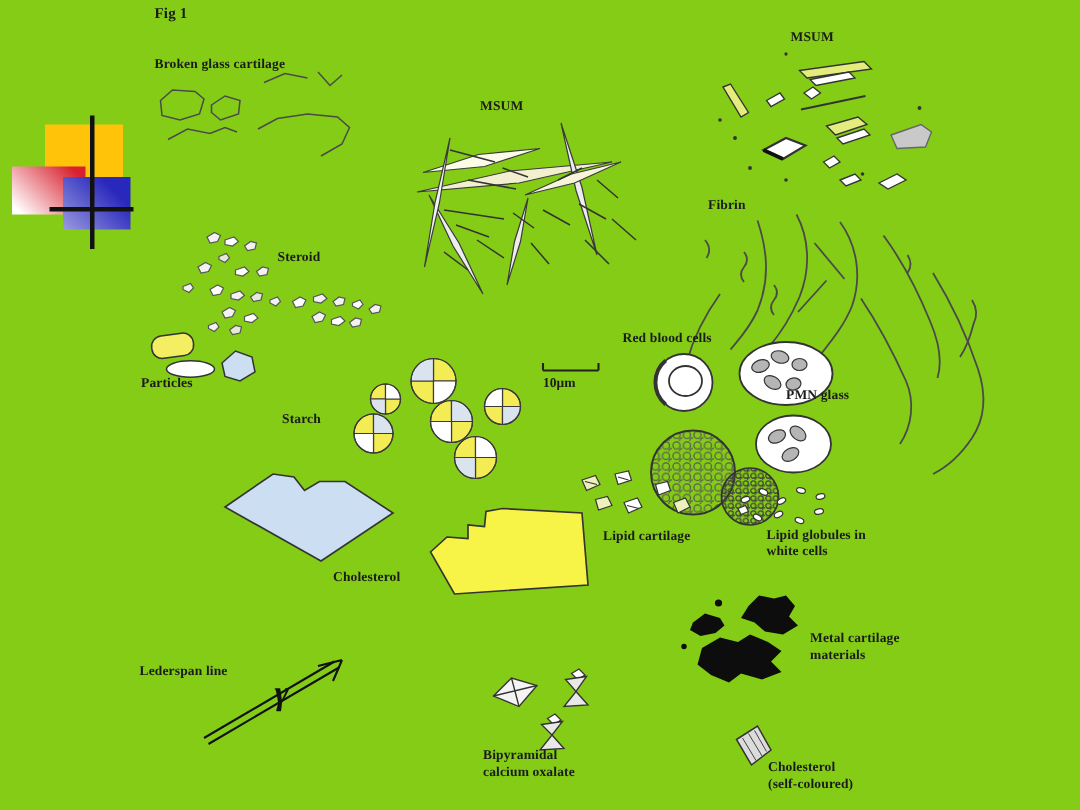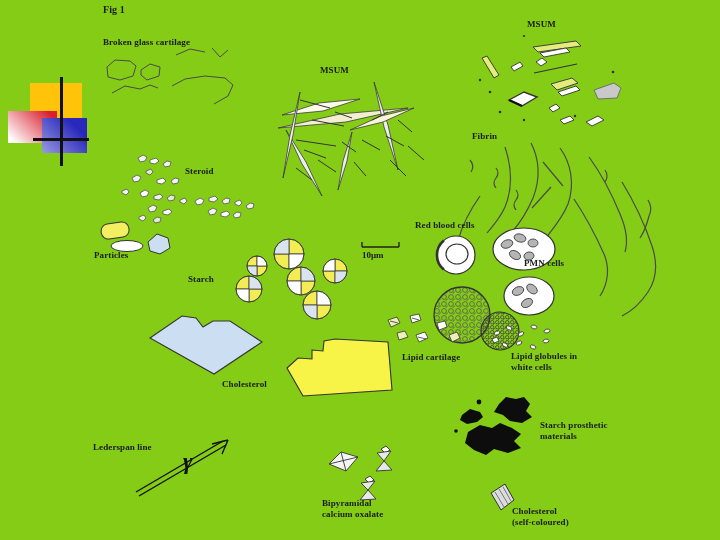--- a/index.html
+++ b/index.html
@@ -295,26 +295,26 @@
   <div class="lbl fig-lbl" style="left:103px;top:5px">Fig 1</div>
 
   <div class="lbl" style="left:103px;top:37px">Broken glass cartilage</div>
   <div class="lbl" style="left:320px;top:65px">MSUM</div>
   <div class="lbl" style="left:527px;top:19px">MSUM</div>
   <div class="lbl" style="left:472px;top:131px">Fibrin</div>
   <div class="lbl" style="left:185px;top:166px">Steroid</div>
   <div class="lbl" style="left:94px;top:250px">Particles</div>
   <div class="lbl" style="left:188px;top:274px">Starch</div>
   <div class="lbl" style="left:415px;top:220px">Red blood cells</div>
-  <div class="lbl" style="left:524px;top:258px">PMN cells</div>
+  <div class="lbl" style="left:524px;top:258px">PMN glass</div>
   <div class="lbl" style="left:402px;top:352px">Lipid cartilage</div>
   <div class="lbl" style="left:511px;top:351px">Lipid globules in
 white cells</div>
   <div class="lbl" style="left:222px;top:379px">Cholesterol</div>
-  <div class="lbl" style="left:540px;top:420px">Starch prosthetic
+  <div class="lbl" style="left:540px;top:420px">Metal cartilage
 materials</div>
   <div class="lbl" style="left:93px;top:442px">Lederspan line</div>
   <div class="lbl" style="left:322px;top:498px">Bipyramidal
 calcium oxalate</div>
   <div class="lbl" style="left:512px;top:506px">Cholesterol
 (self-coloured)</div>
 
   <div class="scale-lbl">10μm</div>
   <div class="gamma">γ</div>
 </div>

